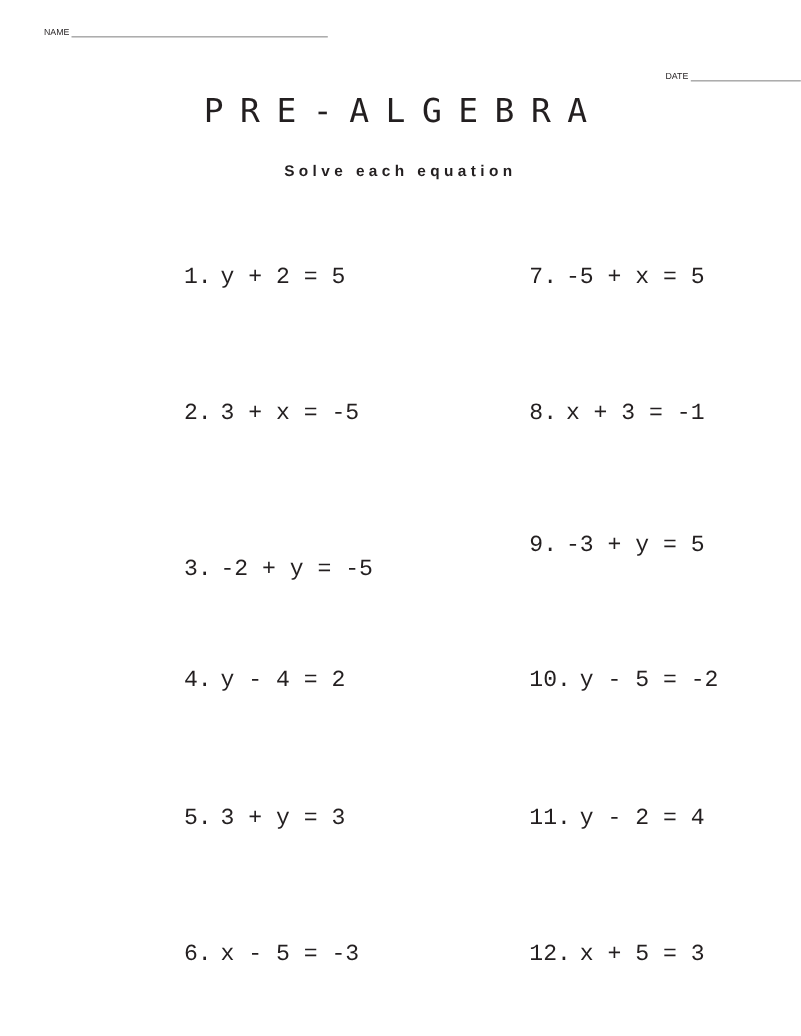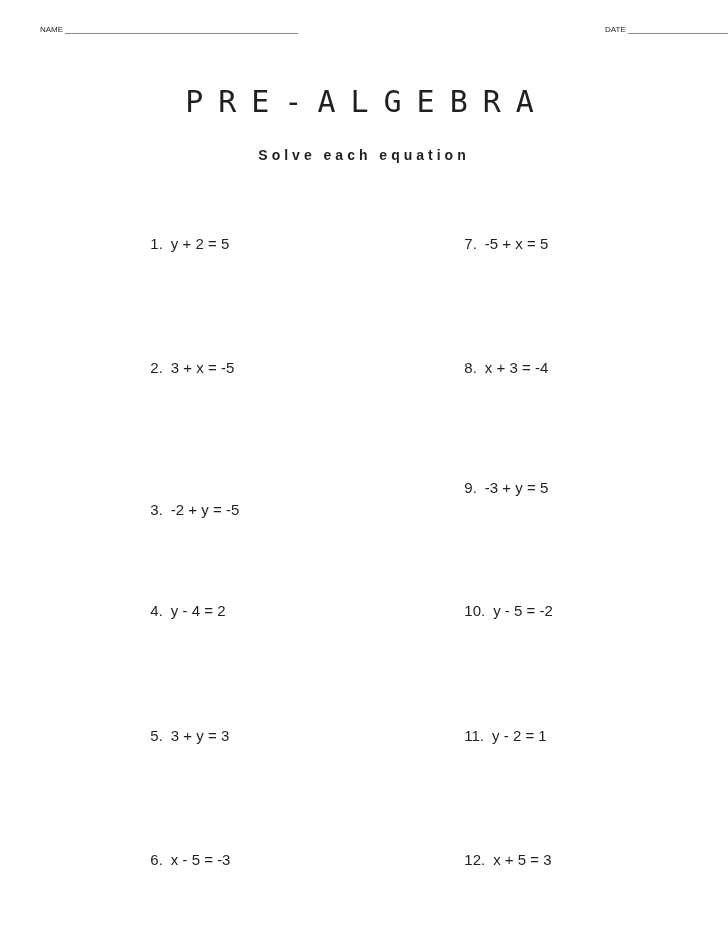--- a/index.html
+++ b/index.html
@@ -2,25 +2,25 @@
 <html><head>
   <meta charset="utf-8">
   <style>
     html, body { margin: 0; padding: 0; background: #ffffff; }
     body { width: 728px; height: 942px; position: relative; overflow: hidden; color: #231f20; font-family: "Liberation Sans", sans-serif; }
     .hdr { position: absolute; top: 24px; font-size: 8px; letter-spacing: 0px; display: flex; align-items: flex-end; padding-left: 20px; }
     .hdr .label { margin-right: 2px; }
     .hdr .line { border-bottom: 1px solid #8a8a8a; height: 9px; }
     #name-field { left: 20px; }
     #name-field .line { width: 233px; }
-    #date-field { left: 585px; }
+    #date-field { left: 585px; margin-top: 40px; }
     #date-field .line { width: 100px; }
     .title { position: absolute; top: 84px; left: 0; width: 728px; text-align: center; font-family: "DejaVu Sans Mono", monospace; font-size: 30px; letter-spacing: 15px; padding-left: 6px; box-sizing: border-box; font-weight: normal; }
     .subtitle { position: absolute; top: 147px; left: 0; width: 728px; text-align: center; font-size: 14px; letter-spacing: 4px; font-weight: bold; }
-    .problem { position: absolute; font-size: 15px; white-space: pre; }
+    .problem { position: absolute; font-size: 21px; white-space: pre; font-family: Liberation Mono, monospace; }
     .problem .num { margin-right: 8px; }
   </style>
 </head>
 <body>
 
 <div class="hdr" id="name-field">
   <span class="label">NAME</span>
   <span class="line"></span>
 </div>
 <div class="hdr" id="date-field">
@@ -47,26 +47,26 @@
   <span class="num">5.</span><span>3 + y = 3</span>
 </div>
 <div class="problem" style="left:142px; top:834px;">
   <span class="num">6.</span><span>x - 5 = -3</span>
 </div>
 
 <div class="problem" style="left:456px; top:218px;">
   <span class="num">7.</span><span>-5 + x = 5</span>
 </div>
 <div class="problem" style="left:456px; top:342px;">
-  <span class="num">8.</span><span>x + 3 = -4</span>
+  <span class="num">8.</span><span>x + 3 = -1</span>
 </div>
 <div class="problem" style="left:456px; top:462px;">
   <span class="num">9.</span><span>-3 + y = 5</span>
 </div>
 <div class="problem" style="left:456px; top:585px;">
   <span class="num">10.</span><span>y - 5 = -2</span>
 </div>
 <div class="problem" style="left:456px; top:710px;">
-  <span class="num">11.</span><span>y - 2 = 1</span>
+  <span class="num">11.</span><span>y - 2 = 4</span>
 </div>
 <div class="problem" style="left:456px; top:834px;">
   <span class="num">12.</span><span>x + 5 = 3</span>
 </div>
 
 </body></html>

